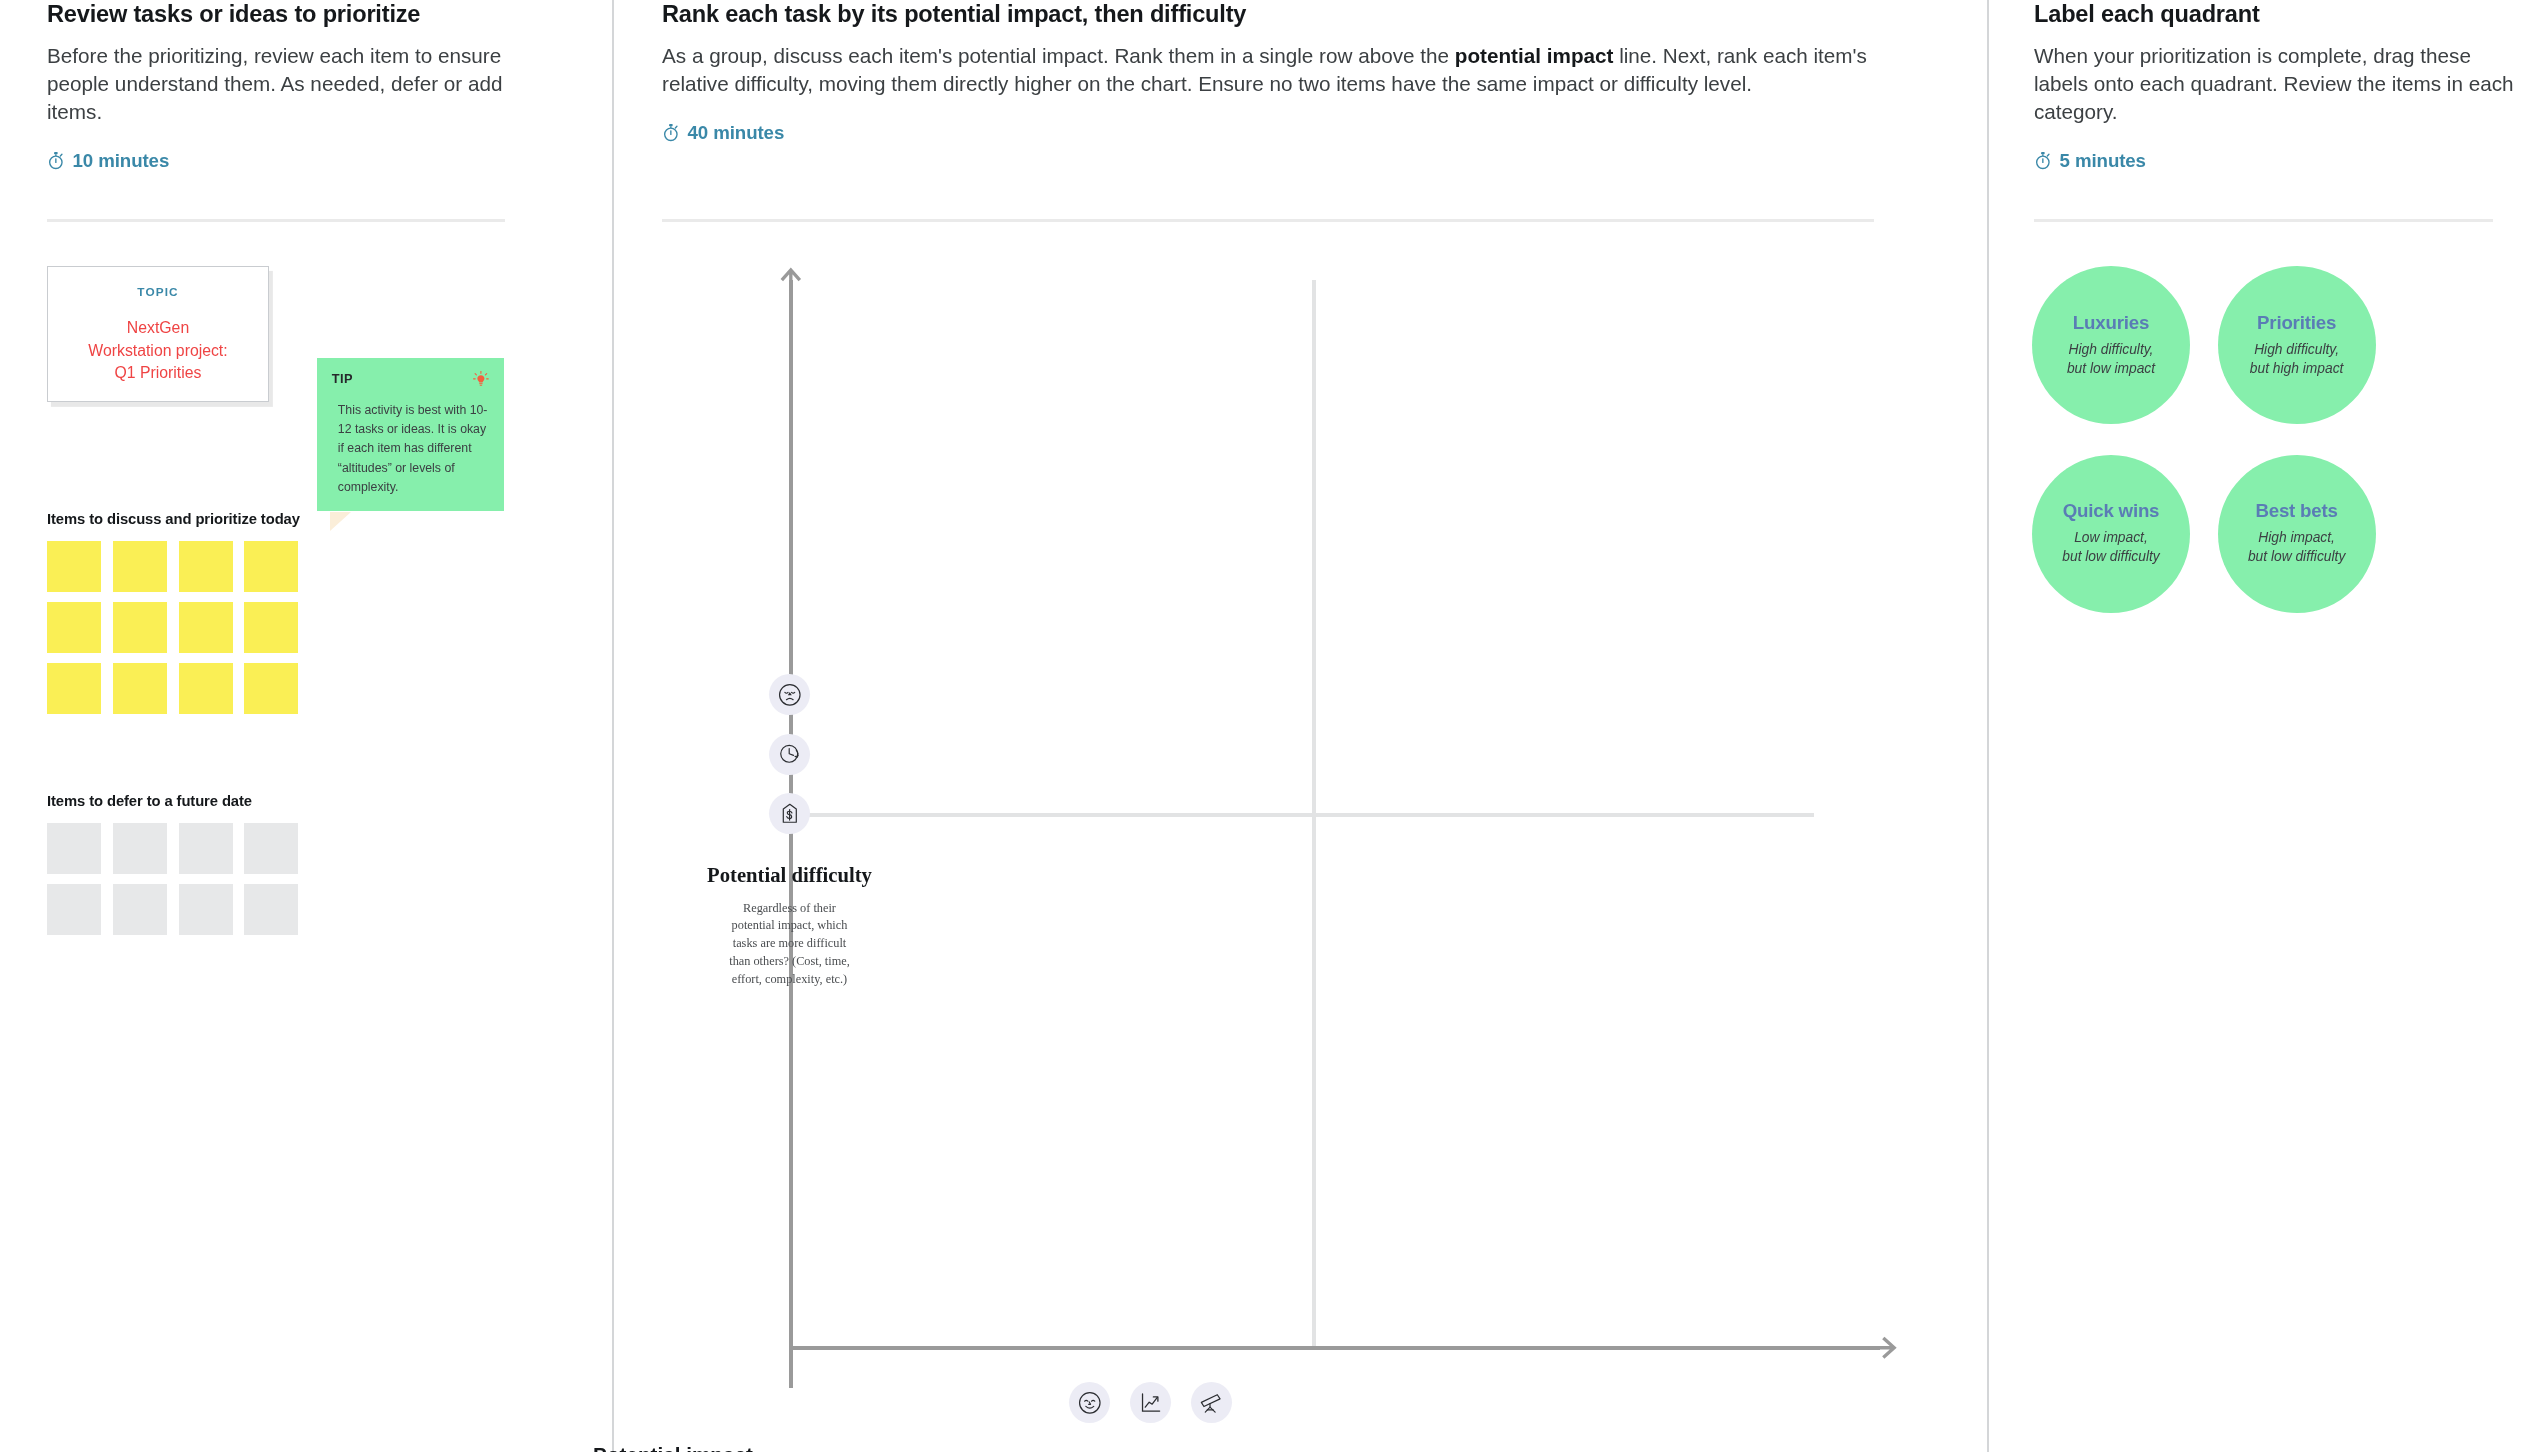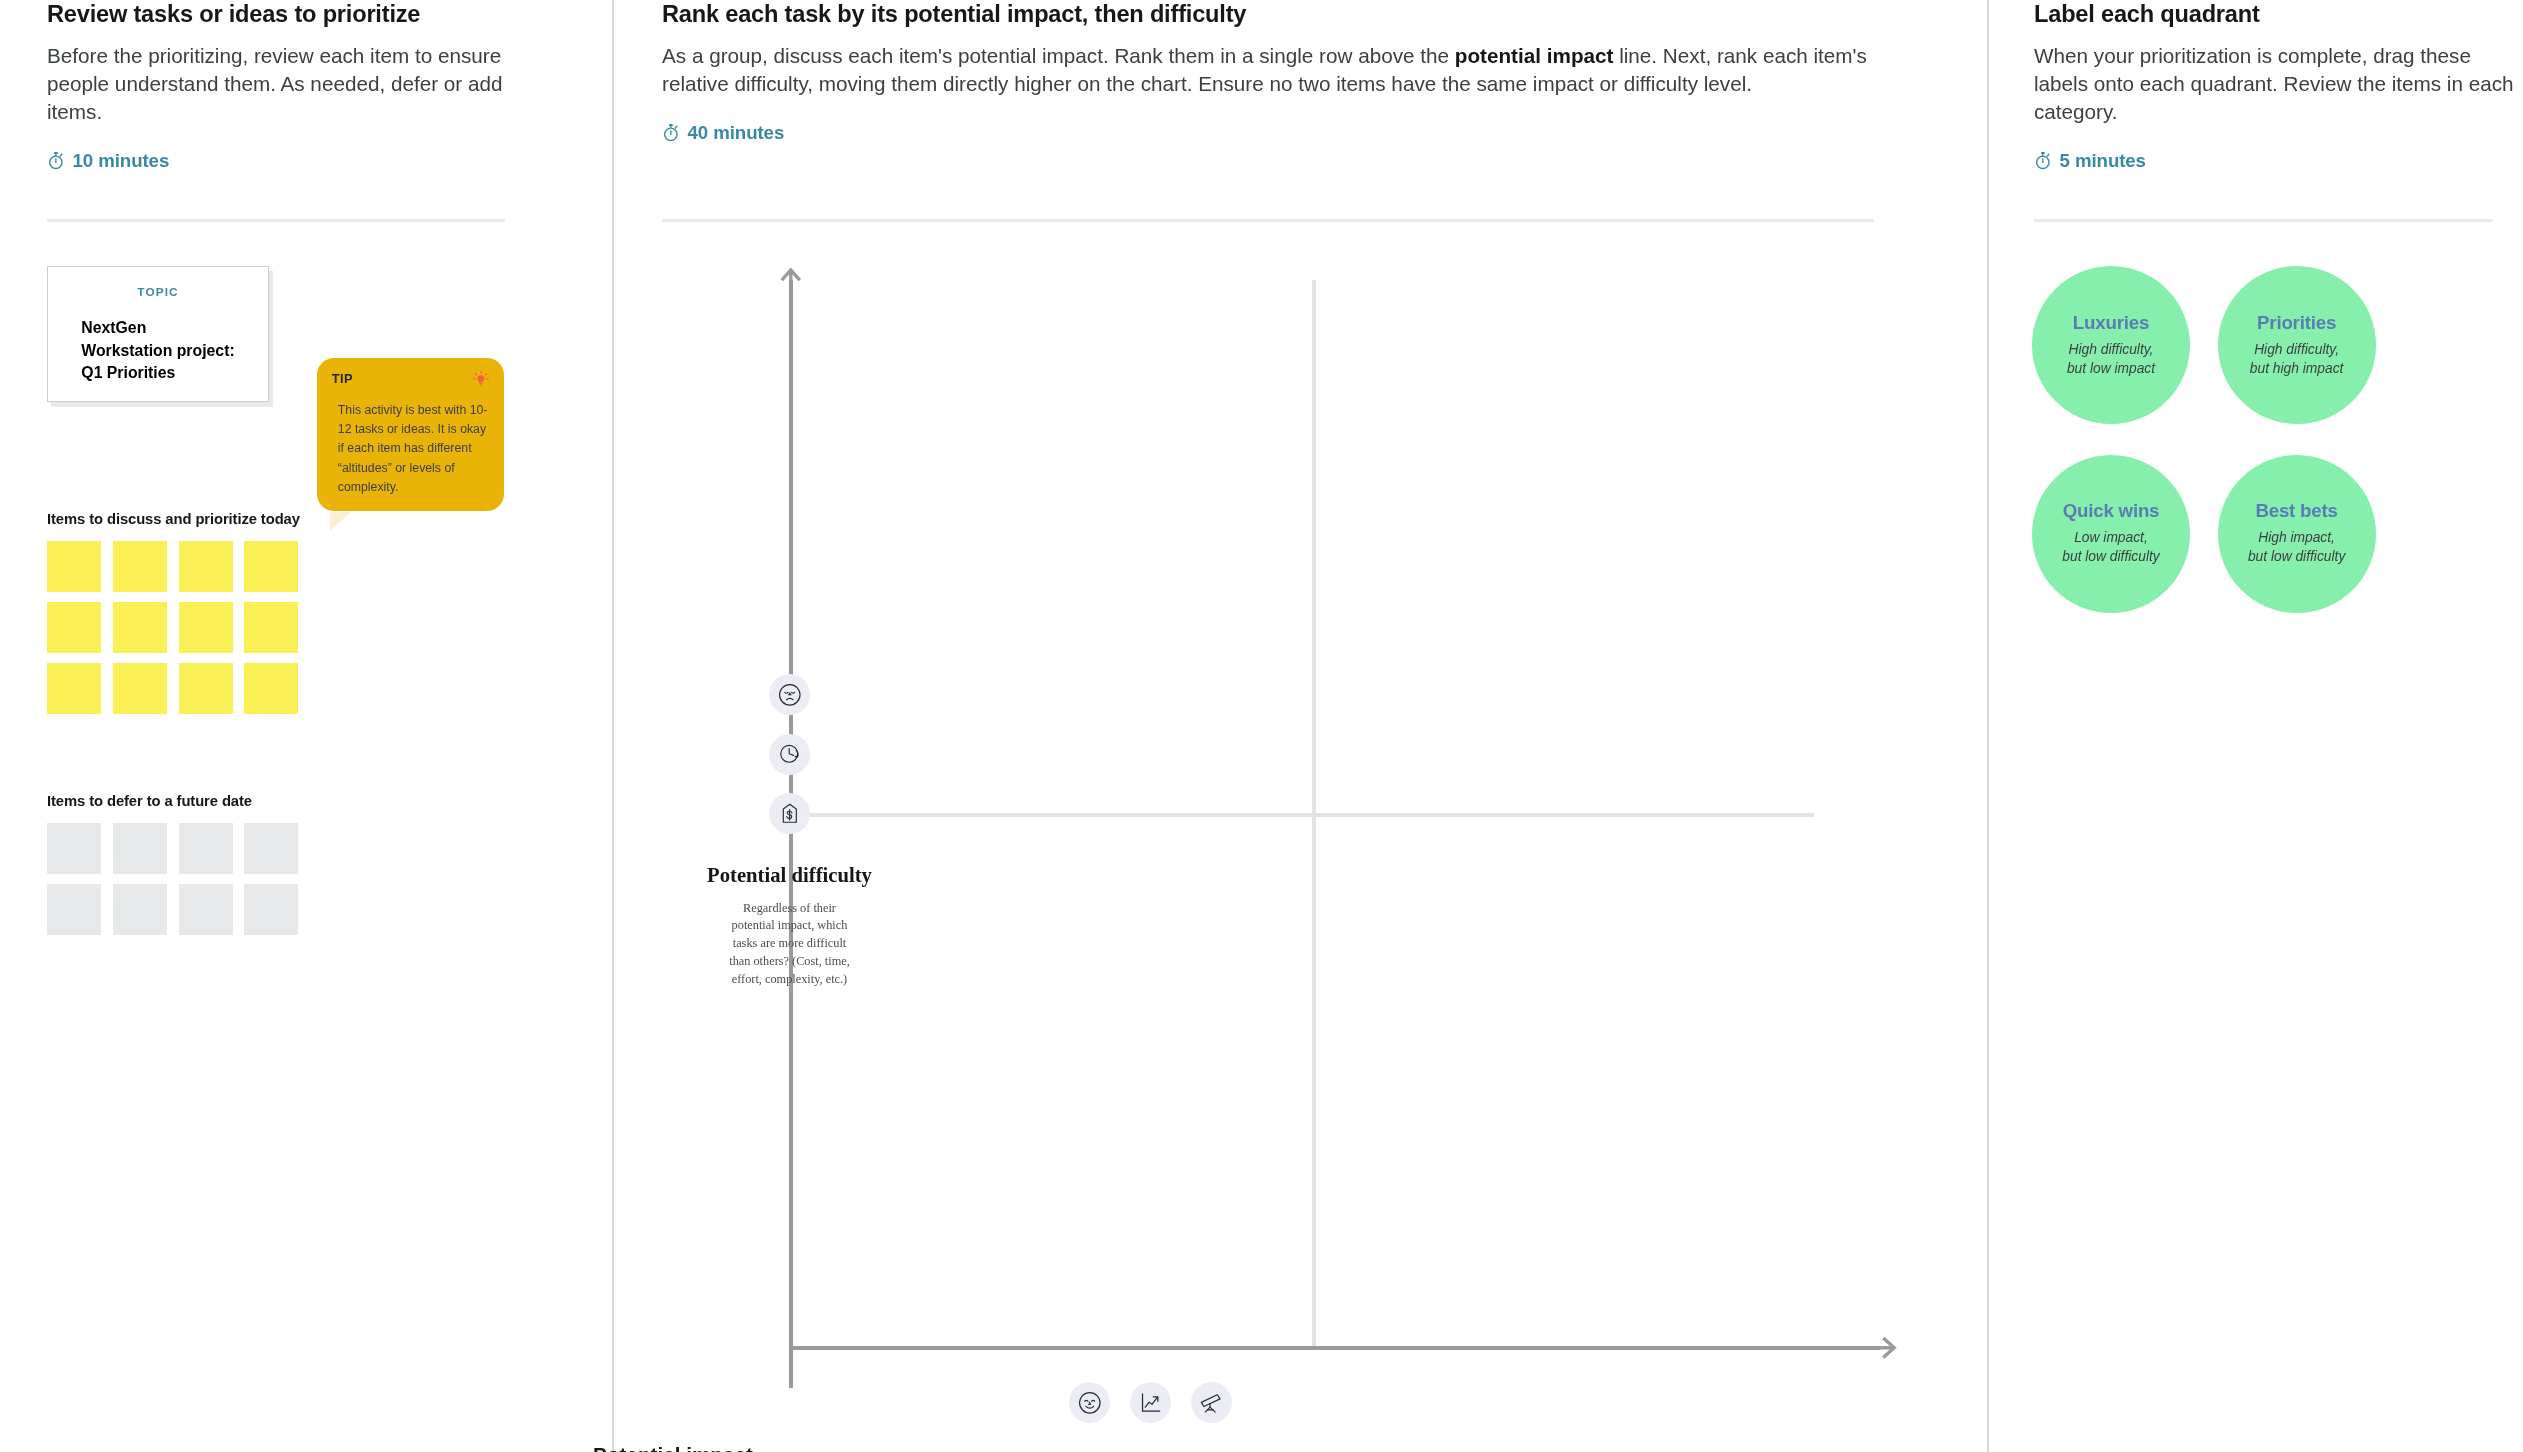--- a/index.html
+++ b/index.html
@@ -56,32 +56,31 @@
     border: 1px solid #c9ccd0;
     box-shadow: 3.9px 4.9px 0 rgba(0,0,0,0.09);
     display: flex; flex-direction: column; align-items: center;
     padding-top: 17.7px;
   }
   .topic-kicker {
     font-size: 11.8px; font-weight: bold; color: #3a88a8;
     letter-spacing: 1.1px;
   }
   .topic-body {
-    margin-top: 18.7px; font-size: 15.8px; font-weight: bold;
-    color: #000000; text-align: left; line-height: 1.42;
+    margin-top: 18.7px; font-size: 15.8px; font-weight: normal;
+    color: #ef4444; text-align: center; line-height: 1.42;
   }
 
   #tip-box {
     position: absolute; left: 317px; top: 358px;
     width: 187px;
   }
   .tip-inner {
-    background: #eab308; padding: 12.8px 14.8px 14.8px 14.8px;
+    background: #86efac; padding: 12.8px 14.8px 14.8px 14.8px;
     position: relative;
-    border-radius: 17px;
   }
   .tip-head {
     display: flex; align-items: flex-start; justify-content: space-between;
   }
   .tip-label {
     font-size: 12.8px; font-weight: bold; color: #26282b;
     letter-spacing: 0.4px;
   }
   .tip-text {
     margin-top: 8.9px; font-size: 12.3px; color: #3c4043;

